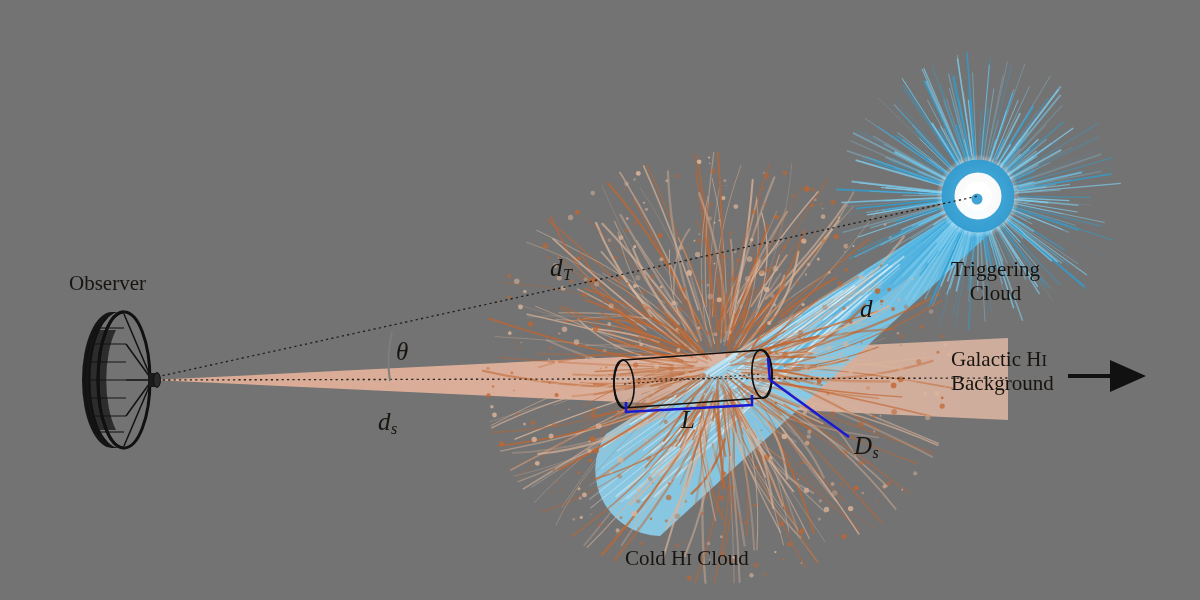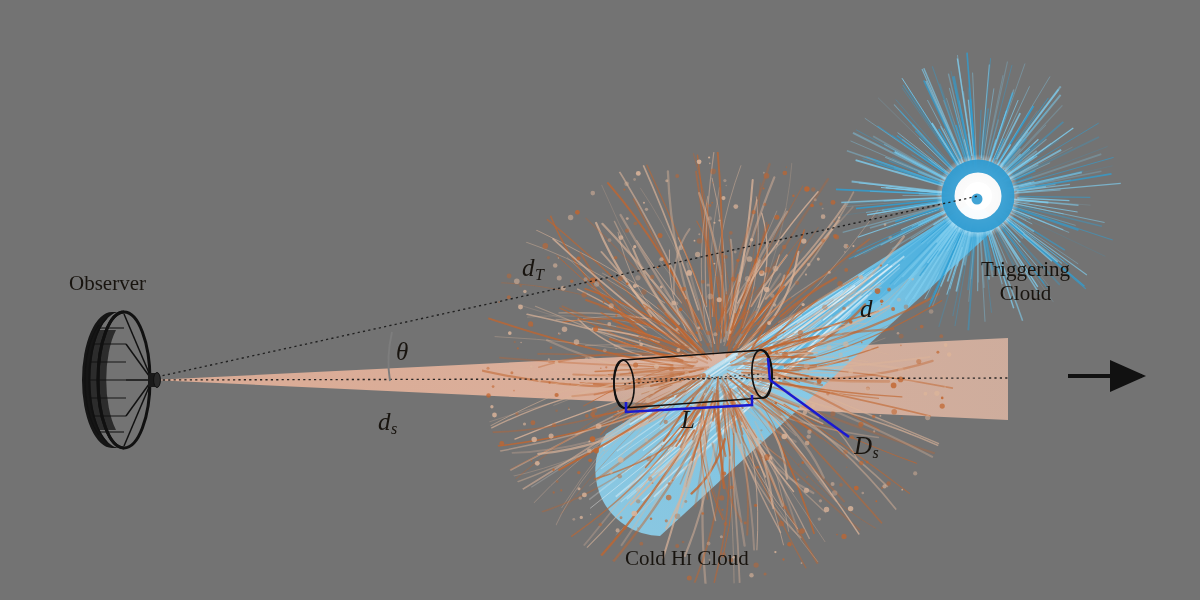--- a/index.html
+++ b/index.html
@@ -46,21 +46,21 @@
     font-size: 0.64em;
     font-style: italic;
     vertical-align: -0.28em;
     margin-left: 0.5px;
   }
   .smallcap {
     font-size: 0.80em;
     font-variant: small-caps;
     letter-spacing: 0.2px;
   }
-  .nowrapline { display: block; padding-left: 30px; }
+  .nowrapline { display: block; }
 </style>
 </head>
 <body>
 
 <div id="figure">
 
   <svg id="canvas" viewBox="0 0 1200 600" xmlns="http://www.w3.org/2000/svg">
     <defs>
 
       <linearGradient id="obsBeamGrad" x1="0" y1="0" x2="1" y2="0">
@@ -1494,21 +1494,21 @@
         <rect x="148" y="373" width="9" height="14" rx="1.5" fill="#1a1a1a"></rect>
         <ellipse cx="157" cy="380" rx="3.4" ry="7.5" fill="#2a2a2a" stroke="#111111" stroke-width="1"></ellipse>
       </g>
     </g>
 
     <line x1="1068" y1="376" x2="1142" y2="376" stroke="#111111" stroke-width="4" marker-end="url(#arrowHead)"></line>
   </svg>
 
   <div class="lbl lbl-plain" style="left:69px; top:272px;">Observer</div>
 
-  <div class="lbl math math-lg" style="left:522px; top:254px;">
+  <div class="lbl math math-lg" style="left:550px; top:254px;">
     <span>d</span><sub>T</sub>
   </div>
 
   <div class="lbl math math-lg" style="left:378px; top:408px;">
     <span>d</span><sub>s</sub>
   </div>
 
   <div class="lbl math math-lg" style="left:396px; top:338px;">θ</div>
 
   <div class="lbl math math-lg" style="left:860px; top:295px;">
@@ -1521,16 +1521,20 @@
 
   <div class="lbl math math-lg" style="left:854px; top:432px;">
     <span>D</span><sub>s</sub>
   </div>
 
   <div class="lbl lbl-plain two-line" style="left:951px; top:258px;">
     <span class="nowrapline">Triggering</span>
     <span class="nowrapline">Cloud</span>
   </div>
 
+  <div class="lbl lbl-plain" style="left:951px; top:348px;">
+    <span class="nowrapline"><span>Galactic H</span><span class="smallcap">I</span></span>
+    <span class="nowrapline">Background</span>
+  </div>
 
   <div class="lbl lbl-plain" style="left:625px; top:547px;text-align:right;"><span>Cold H</span><span class="smallcap">I</span><span> Cloud</span></div>
 
 </div>
 
 </body></html>

